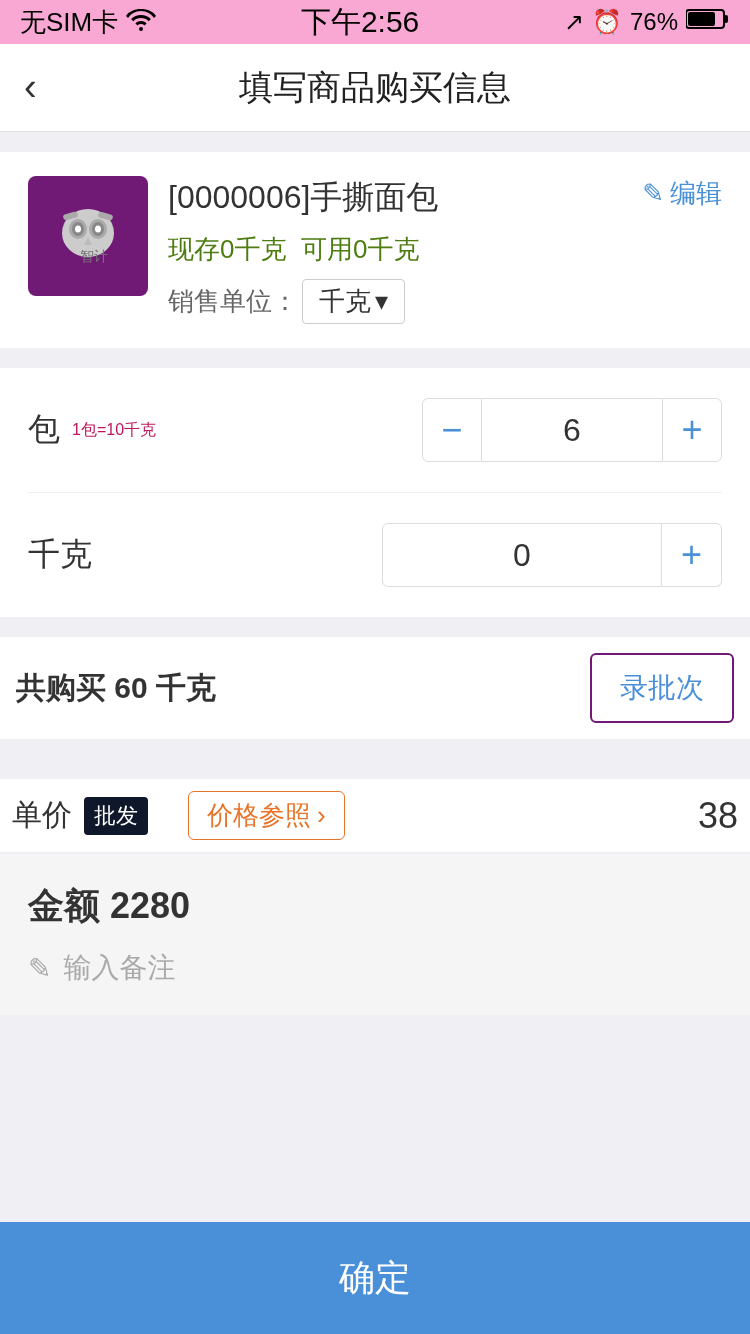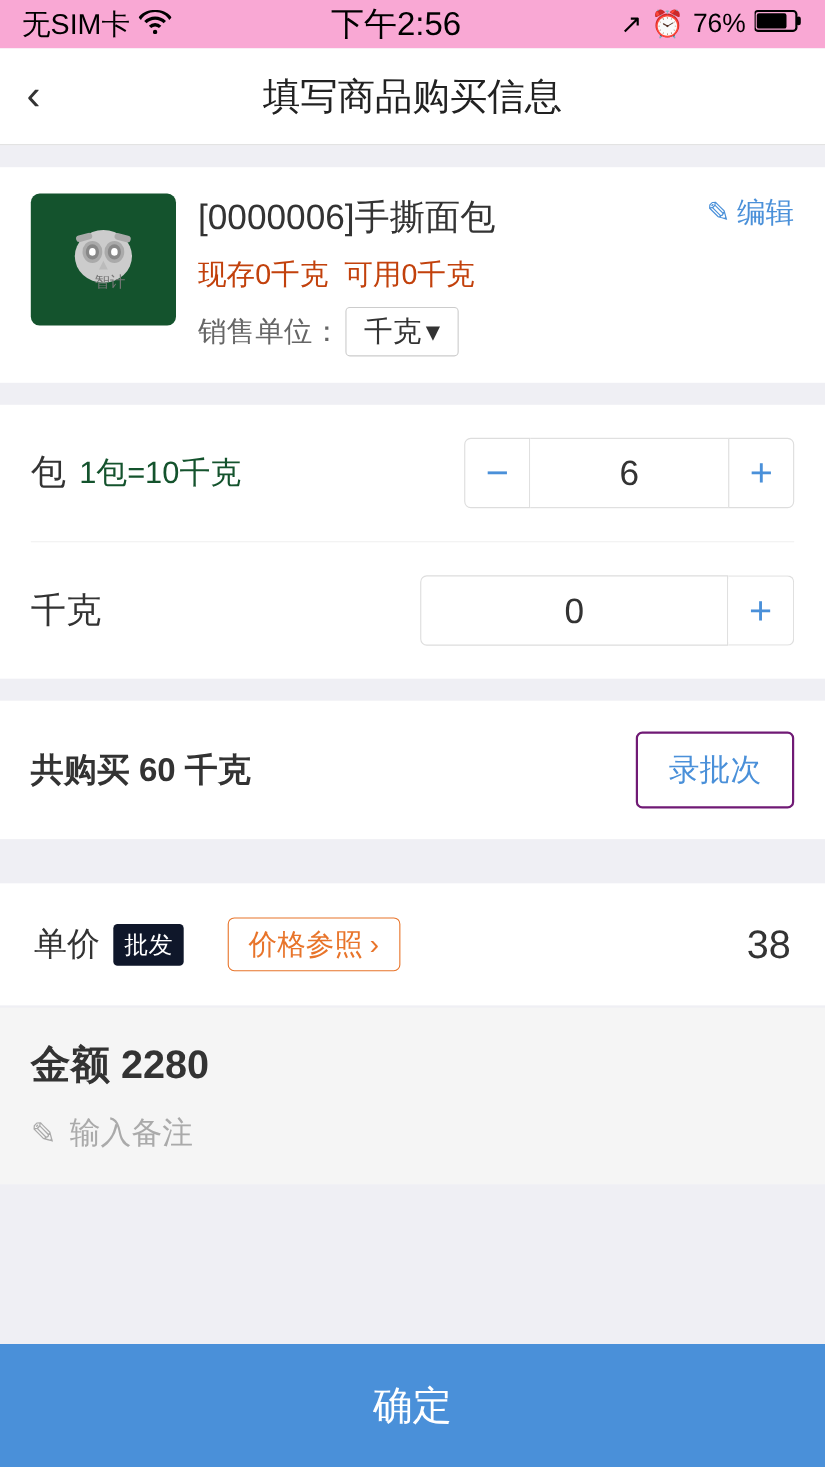--- a/index.html
+++ b/index.html
@@ -56,43 +56,43 @@
     .product-card {
       background: #fff;
       margin-top: 20px;
       padding: 24px 28px;
       display: flex;
       align-items: flex-start;
       gap: 20px;
       position: relative;
     }
     .product-thumb {
-      width: 132px;
+      width: 120px;
       height: 120px;
-      background: #14532d;
+      background: #701a75;
       border-radius: 8px;
       display: flex;
       align-items: center;
       justify-content: center;
       flex-shrink: 0;
     }
     .product-thumb-icon {
       font-size: 50px;
       color: #999;
     }
     .product-info { flex: 1; }
     .product-name {
       font-size: 32px;
       color: #333;
       font-weight: 400;
       margin-bottom: 12px;
     }
     .product-stock {
       font-size: 26px;
-      color: #c2410c;
+      color: #4d7c0f;
       margin-bottom: 12px;
     }
     .product-unit-row {
       display: flex;
       align-items: center;
       gap: 4px;
       font-size: 26px;
       color: #666;
     }
     .unit-select {
@@ -139,22 +139,22 @@
     }
     .input-row:last-child { border-bottom: none; }
     .input-label {
       font-size: 32px;
       color: #333;
       display: flex;
       align-items: center;
       gap: 12px;
     }
     .input-hint {
-      font-size: 28px;
-      color: #14532d;
+      font-size: 16px;
+      color: #be185d;
     }
     .stepper {
       display: flex;
       align-items: center;
       gap: 0;
     }
     .stepper-btn {
       width: 60px;
       height: 64px;
       background: #fff;
@@ -202,21 +202,21 @@
       justify-content: center;
       font-size: 36px;
       color: #4a90d9;
       cursor: pointer;
     }
 
     
     .summary-section {
       background: #fff;
       margin-top: 20px;
-      padding: 28px;
+      padding: 16px;
       display: flex;
       align-items: center;
       justify-content: space-between;
     }
     .summary-text {
       font-size: 30px;
       color: #333;
     }
     .summary-text span {
       font-weight: 600;
@@ -228,21 +228,21 @@
       font-size: 28px;
       color: #4a90d9;
       background: #fff;
       cursor: pointer;
     }
 
     
     .price-section {
       background: #fff;
       margin-top: 20px;
-      padding: 31px;
+      padding: 12px;
     }
     .price-row {
       display: flex;
       align-items: center;
       justify-content: space-between;
     }
     .price-label {
       display: flex;
       align-items: center;
       gap: 12px;

